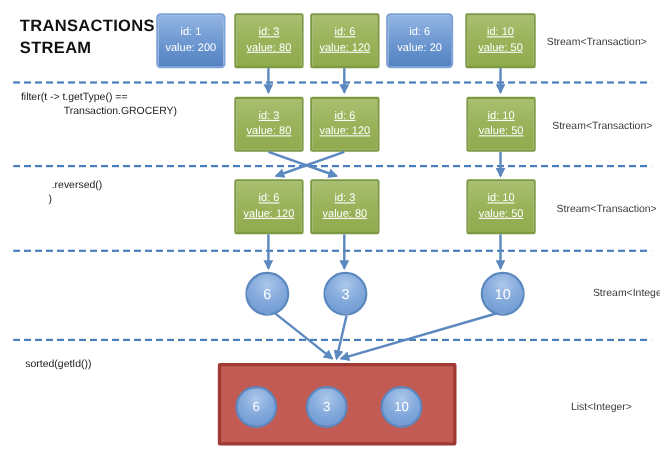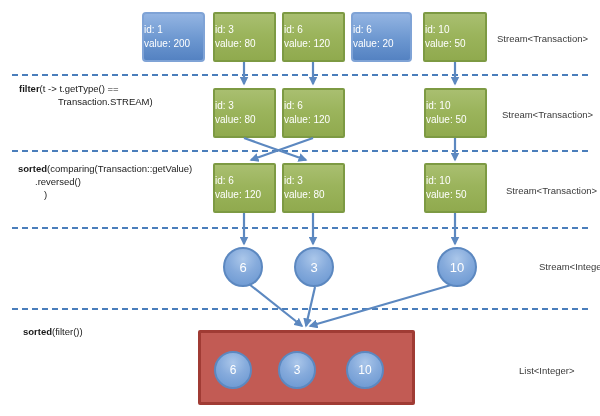--- a/index.html
+++ b/index.html
@@ -10,57 +10,59 @@
   .title{
     position:absolute;left:18px;top:14px;font-size:15px;font-weight:bold;
     color:#111;line-height:1.3;letter-spacing:.3px;
   }
   .dash{
     position:absolute;left:12px;width:580px;height:2px;
     background:repeating-linear-gradient(90deg,#4a7ebb 0,#4a7ebb 6px,transparent 6px,transparent 10px);
   }
   .tbox{
     position:absolute;height:50px;box-sizing:border-box;display:flex;flex-direction:column;
-    justify-content:center;align-items:flex-start;color:#fff;font-size:10px;line-height:1.45;
+    justify-content:center;align-items:center;color:#fff;font-size:10px;line-height:1.45;
     text-align:center;
   }
   .tbox[data-variant="green"]{
     background:linear-gradient(180deg,#a9bf70 0%,#9bb45c 45%,#90aa4e 100%);
-    border:2px solid #7d9a43;border-radius:2px;
+    border:2px solid #7d9a43;border-radius:2px;text-decoration:underline;
   }
   .tbox[data-variant="blue"]{
     background:linear-gradient(180deg,#93b4e2 0%,#6c97d0 55%,#5482c2 100%);
     border:2px solid #7fa3d6;border-radius:4px;
   }
   .circle{
     position:absolute;width:40px;height:40px;border-radius:50%;box-sizing:border-box;
     background:radial-gradient(circle at 50% 28%,#abc7ea 0%,#86abdc 45%,#6795d0 100%);
     border:2px solid #5c88c0;color:#fff;font-size:13px;
     display:flex;align-items:center;justify-content:center;
   }
   .circle.small{width:38px;height:38px;font-size:12px;}
   .redbox{
     position:absolute;left:198px;top:330px;width:217px;height:75px;box-sizing:border-box;
     background:#c25b54;border:3px solid #a03b34;border-radius:2px;
   }
   .oplabel{
     position:absolute;font-size:9.5px;color:#1a1a1a;line-height:1.35;white-space:nowrap;
   }
-  .oplabel .kw{font-weight:bold;}
+  .oplabel .kw{font-weight:normal;}
   .typelabel{
     position:absolute;font-size:9.5px;color:#3a3a3a;white-space:nowrap;text-align:right;
   }
   svg.arrows{position:absolute;left:0;top:0;pointer-events:none;}
 </style>
 </head>
 <body>
 
 <div id="canvas">
 
   <div class="title">
+    <div>TRANSACTIONS</div>
+    <div>STREAM</div>
   </div>
 
   <div class="dash" style="top:74px"></div>
   <div class="dash" style="top:150px"></div>
   <div class="dash" style="top:227px"></div>
   <div class="dash" style="top:308px"></div>
 
   <div class="tbox" style="left:142px;top:12px;width:63px" data-variant="blue">
     <div>id: 1</div>
     <div>value: 200</div>
@@ -78,39 +80,38 @@
     <div>value: 20</div>
   </div>
   <div class="tbox" style="left:423px;top:12px;width:64px" data-variant="green">
     <div>id: 10</div>
     <div>value: 50</div>
   </div>
   <div class="typelabel" style="left:497px;top:33px">Stream&lt;Transaction&gt;</div>
 
   <div class="oplabel" style="left:19px;top:83px">
     <div><span class="kw">filter</span><span>(t -&gt; t.getType() ==</span></div>
-    <div style="margin-left:39px">Transaction.STREAM)</div>
+    <div style="margin-left:39px">Transaction.GROCERY)</div>
   </div>
   <div class="tbox" style="left:213px;top:88px;width:63px" data-variant="green">
     <div>id: 3</div>
     <div>value: 80</div>
   </div>
   <div class="tbox" style="left:282px;top:88px;width:63px" data-variant="green">
     <div>id: 6</div>
     <div>value: 120</div>
   </div>
   <div class="tbox" style="left:424px;top:88px;width:63px" data-variant="green">
     <div>id: 10</div>
     <div>value: 50</div>
   </div>
   <div class="typelabel" style="left:502px;top:109px">Stream&lt;Transaction&gt;</div>
 
   <div class="oplabel" style="left:18px;top:163px">
-    <div><span class="kw">sorted</span><span>(comparing(Transaction::getValue)</span></div>
-    <div style="margin-left:17px">.reversed()</div>
+    <div style="margin-left:29px">.reversed()</div>
     <div style="margin-left:26px">)</div>
   </div>
   <div class="tbox" style="left:213px;top:163px;width:63px" data-variant="green">
     <div>id: 6</div>
     <div>value: 120</div>
   </div>
   <div class="tbox" style="left:282px;top:163px;width:63px" data-variant="green">
     <div>id: 3</div>
     <div>value: 80</div>
   </div>
@@ -119,21 +120,21 @@
     <div>value: 50</div>
   </div>
   <div class="typelabel" style="left:506px;top:185px">Stream&lt;Transaction&gt;</div>
 
   <div class="circle" style="left:223px;top:247px">6</div>
   <div class="circle" style="left:294px;top:247px">3</div>
   <div class="circle" style="left:437px;top:247px">10</div>
   <div class="typelabel" style="left:539px;top:261px">Stream&lt;Integer&gt;</div>
 
   <div class="oplabel" style="left:23px;top:326px">
-    <div><span class="kw">sorted</span><span>(filter())</span></div>
+    <div><span class="kw">sorted</span><span>(getId())</span></div>
   </div>
   <div class="redbox"></div>
   <div class="circle small" style="left:214px;top:351px">6</div>
   <div class="circle small" style="left:278px;top:351px">3</div>
   <div class="circle small" style="left:346px;top:351px">10</div>
   <div class="typelabel" style="left:519px;top:365px">List&lt;Integer&gt;</div>
 
   <svg class="arrows" width="600" height="416" viewBox="0 0 600 416">
     <defs>
       <marker id="ah" markerWidth="10" markerHeight="9" refX="7.5" refY="4.5" orient="auto" markerUnits="userSpaceOnUse">

